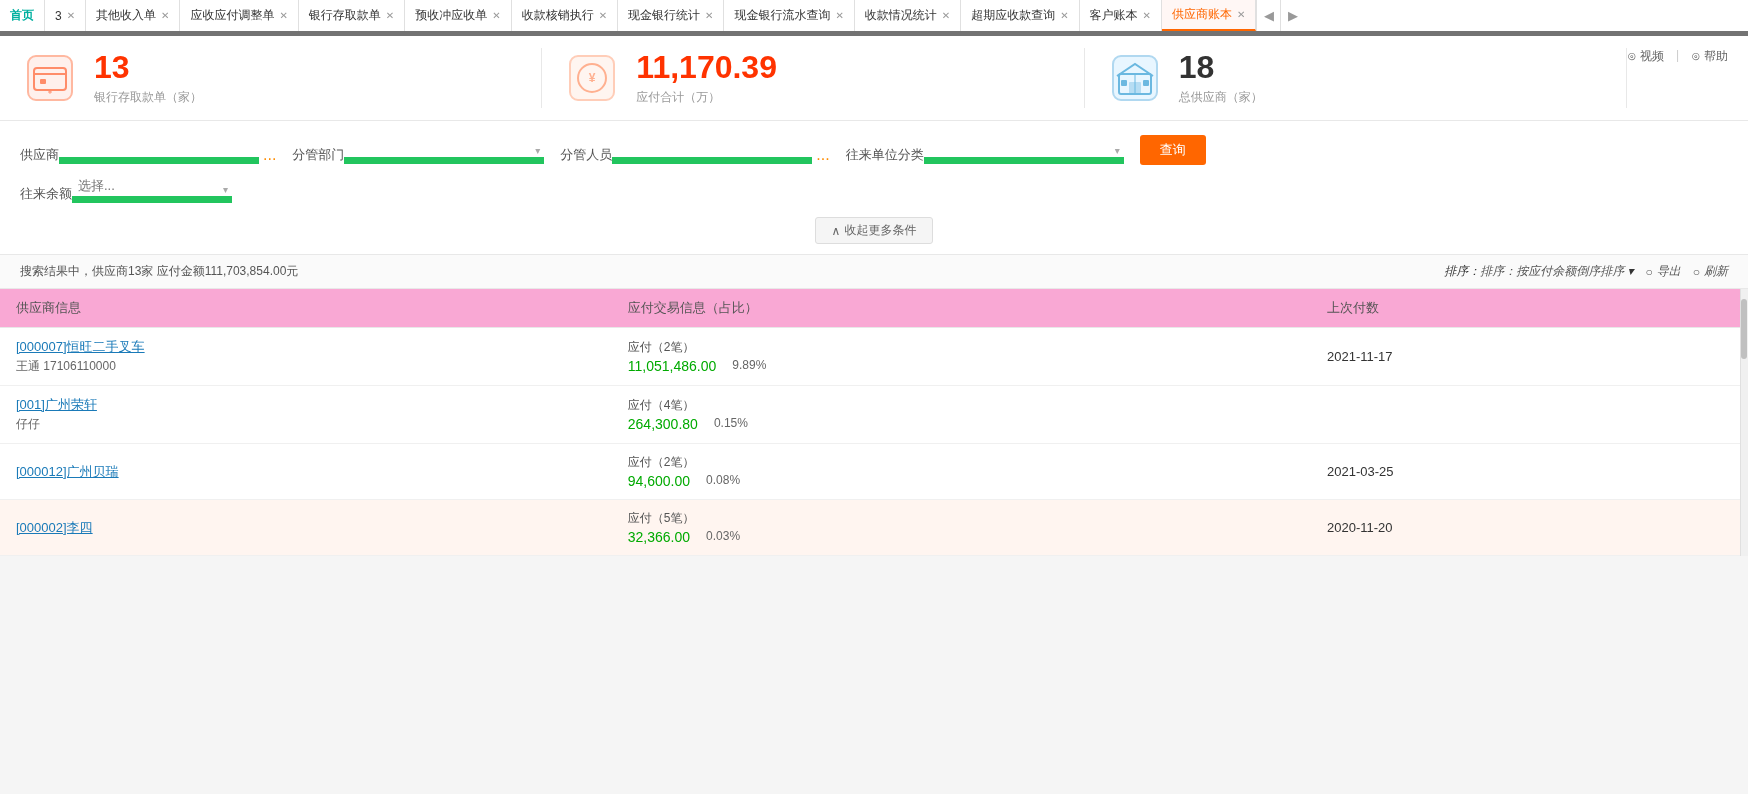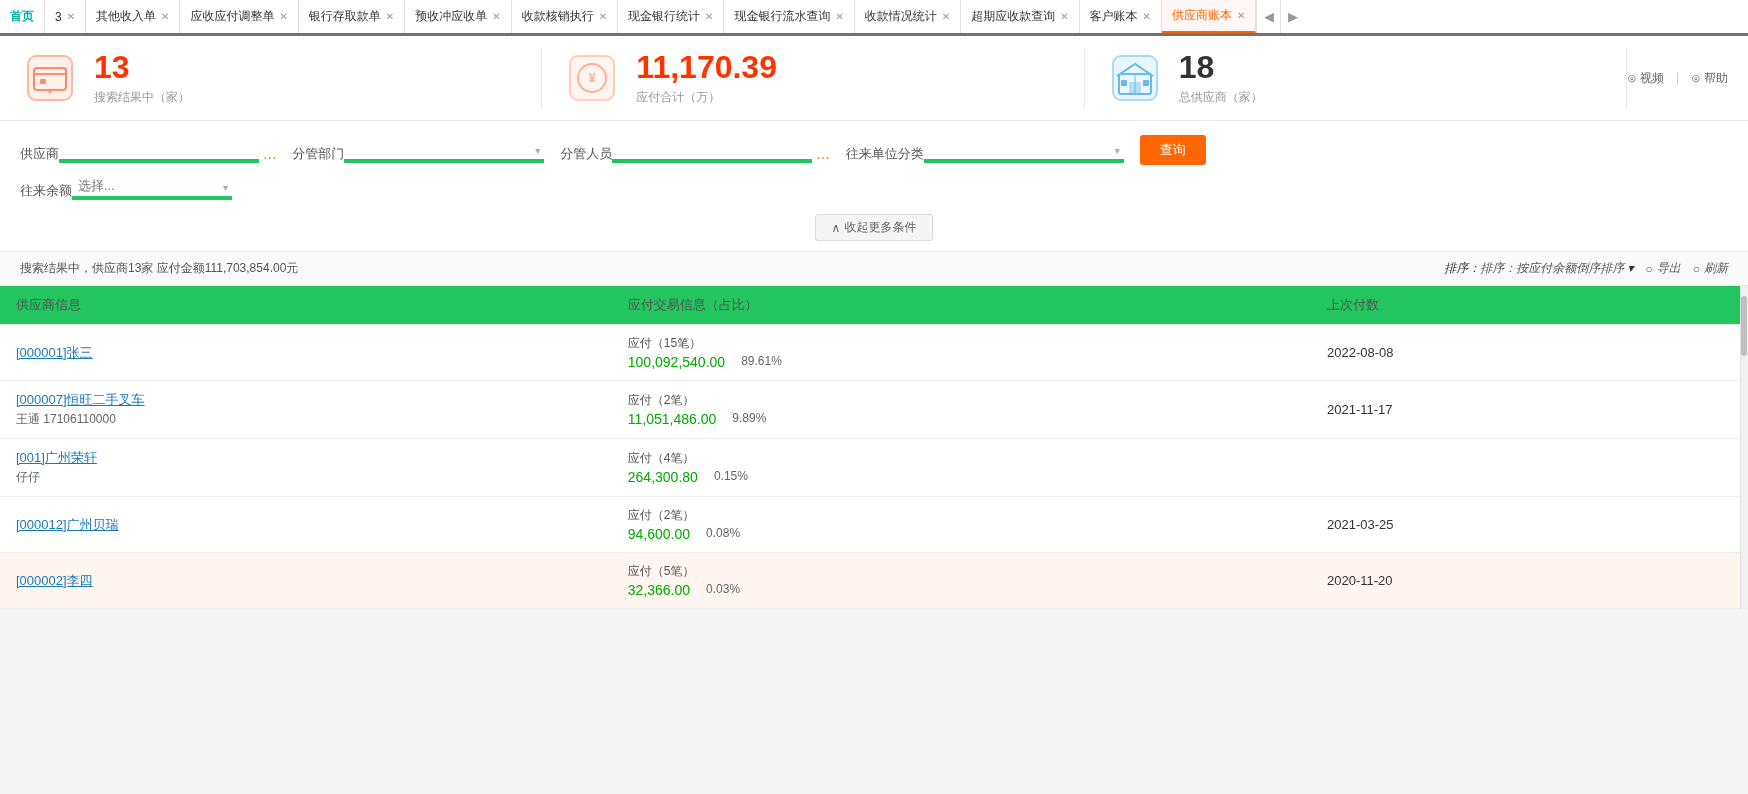--- a/index.html
+++ b/index.html
@@ -1,20 +1,20 @@
 <!DOCTYPE html>
 <html><head>
   <meta charset="utf-8">
   <style>
     * { box-sizing: border-box; margin: 0; padding: 0; }
     body { font-family: "Microsoft YaHei", "PingFang SC", Arial, sans-serif; font-size: 13px; background: #f5f5f5; color: #333; }
 
     
     .top-nav {
-      display: flex; align-items: center; background: #fff; border-bottom: 3px solid #737373;
+      display: flex; align-items: center; background: #fff; border-bottom: 5px solid #737373;
       height: 36px; overflow: hidden;
     }
     .top-nav .nav-item {
       display: flex; align-items: center; padding: 0 10px; height: 100%;
       border-right: 1px solid #e0e0e0; white-space: nowrap; cursor: pointer;
       font-size: 12px; color: #333;
     }
     .nav-item .close-btn { margin-left: 5px; color: #999; font-size: 10px; cursor: pointer; }
     .nav-item.home { color: #00b0a0; font-weight: bold; }
     .nav-item.active { background: #fff7f5; border-bottom: 2px solid #ff6600; color: #ff6600; }
@@ -29,33 +29,33 @@
       display: flex; align-items: center; gap: 14px; flex: 1;
       border-right: 1px solid #e8e8e8; padding: 0 20px;
     }
     .summary-card:first-child { padding-left: 0; }
     .summary-card:last-child { border-right: none; }
     .summary-icon { width: 60px; height: 60px; display: flex; align-items: center; justify-content: center; }
     .summary-icon svg { width: 52px; height: 52px; }
     .summary-info { display: flex; flex-direction: column; }
     .summary-number { font-size: 32px; font-weight: bold; color: #ff3300; line-height: 1.1; }
     .summary-label { font-size: 12px; color: #999; margin-top: 4px; }
-    .summary-right { margin-left: auto; display: flex; align-items: center; gap: 12px; font-size: 12px; color: #666; }
+    .summary-right { margin-left: auto; display: flex; gap: 12px; font-size: 12px; color: #666; }
     .summary-right span { cursor: pointer; }
     .divider-v { color: #ccc; }
 
     
     .filter-area {
       background: #fff; padding: 14px 20px 10px 20px; border-bottom: 1px solid #e8e8e8;
     }
     .filter-row { display: flex; align-items: center; gap: 16px; margin-bottom: 10px; }
     .filter-item { display: flex; align-items: flex-end; gap: 0; }
     .filter-label { font-size: 13px; color: #555; white-space: nowrap; }
     .filter-input {
-      border: none; border-bottom: 4px solid #22c55e; padding: 3px 6px; font-size: 13px;
+      border: none; border-bottom: 7px solid #22c55e; padding: 3px 6px; font-size: 13px;
       color: #ec4899; outline: none; width: 180px; background: transparent;
     }
     .filter-select-wrapper { position: relative; display: inline-flex; align-items: center; }
     .filter-select-wrapper .chevron { position: absolute; right: 4px; color: #aaa; font-size: 10px; pointer-events: none; }
     .filter-dots { color: #ff8c00; font-size: 16px; cursor: pointer; margin-left: 4px; }
     .btn-query {
       background: #ff6600; color: #fff; border: none; padding: 6px 20px;
       border-radius: 3px; cursor: pointer; font-size: 13px; white-space: nowrap;
     }
     .btn-collapse {
@@ -72,21 +72,21 @@
     }
     .result-bar .actions { display: flex; align-items: center; gap: 12px; font-style: italic; }
     .result-bar .action-btn { display: flex; align-items: center; gap: 4px; cursor: pointer; color: #555; }
     .sort-label { color: #333; }
 
     
     .table-container { background: #fff; margin: 0; overflow-x: auto; }
     .data-table { width: 100%; border-collapse: collapse; }
     .data-table th {
       text-align: left; padding: 10px 16px; font-size: 13px; color: #555;
-      font-weight: normal; border-bottom: 1px solid #e8e8e8; background: #22c55e;
+      font-weight: normal; border-bottom: 1px solid #e8e8e8; background: #f9a8d4;
     }
     .data-table td { padding: 10px 16px; border-bottom: 1px solid #f0f0f0; vertical-align: middle; }
     .data-table tr.highlighted td { background: #fff5f0; }
 
     .supplier-link { color: #1a7ab8; text-decoration: underline; cursor: pointer; font-size: 13px; }
     .supplier-sub { font-size: 12px; color: #666; margin-top: 2px; }
 
     .tx-label { font-size: 12px; color: #555; }
     .tx-amount { font-size: 14px; color: #00aa00; font-weight: 500; margin-top: 2px; cursor: pointer; }
     .tx-percent { font-size: 12px; color: #666; margin-left: 16px; }
@@ -172,21 +172,21 @@
       <svg viewBox="0 0 52 52" fill="none">
         <rect x="4" y="4" width="44" height="44" rx="8" fill="#fff0ec" stroke="#ffb8a0" stroke-width="2"></rect>
         <rect x="10" y="16" width="32" height="22" rx="3" fill="none" stroke="#ff8c69" stroke-width="2"></rect>
         <line x1="10" y1="22" x2="42" y2="22" stroke="#ff8c69" stroke-width="2"></line>
         <rect x="16" y="27" width="6" height="5" rx="1" fill="#ff8c69"></rect>
         <text x="26" y="42" font-size="8" fill="#ff8c69" text-anchor="middle">¥</text>
       </svg>
     </div>
     <div class="summary-info">
       <span class="summary-number">13</span>
-      <span class="summary-label">搜索结果中（家）</span>
+      <span class="summary-label">银行存取款单（家）</span>
     </div>
   </div>
 
   <div class="summary-card">
     <div class="summary-icon">
       <svg viewBox="0 0 52 52" fill="none">
         <rect x="4" y="4" width="44" height="44" rx="8" fill="#fff5f0" stroke="#ffcdb8" stroke-width="2"></rect>
         <circle cx="26" cy="26" r="14" stroke="#ffb090" stroke-width="2" fill="none"></circle>
         <text x="26" y="30" font-size="12" fill="#ffb090" text-anchor="middle" font-weight="bold">¥</text>
       </svg>
@@ -304,35 +304,20 @@
   <div class="table-container">
     <table class="data-table">
       <thead>
         <tr>
           <th style="width:35%;">供应商信息</th>
           <th style="width:40%;">应付交易信息（占比）</th>
           <th style="width:25%;">上次付数</th>
         </tr>
       </thead>
       <tbody id="table-body">
-      <tr>
-            <td>
-              <div><span class="supplier-link">[000001]张三</span></div>
-            </td>
-            <td>
-              <div>
-                <div class="tx-label">应付（15笔）</div>
-                <div class="tx-info">
-                  <span class="tx-amount">100,092,540.00</span>
-                  <span class="tx-percent">89.61%</span>
-                </div>
-              </div>
-            </td>
-            <td class="date-cell">2022-08-08</td>
-          </tr>
           <tr>
             <td>
               <div><span class="supplier-link">[000007]恒旺二手叉车</span><div class="supplier-sub">王通  17106110000</div></div>
             </td>
             <td>
               <div>
                 <div class="tx-label">应付（2笔）</div>
                 <div class="tx-info">
                   <span class="tx-amount">11,051,486.00</span>
                   <span class="tx-percent">9.89%</span>

